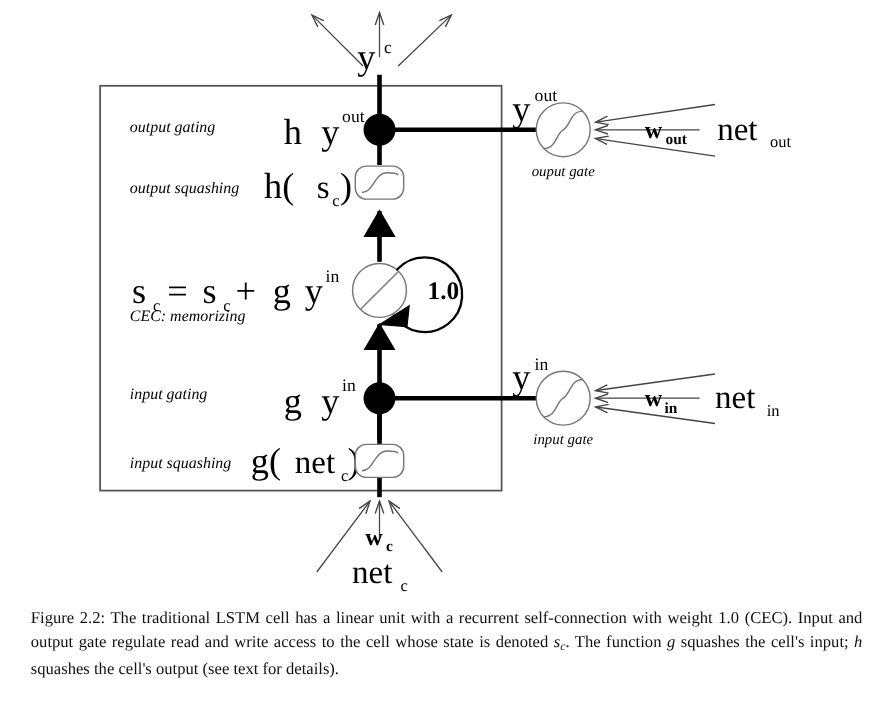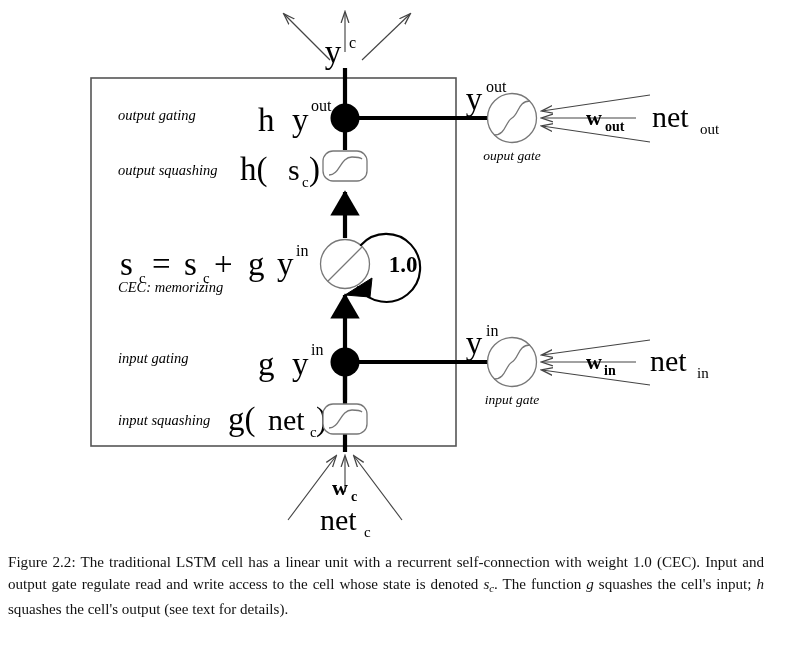--- a/index.html
+++ b/index.html
@@ -23,21 +23,21 @@
   }
   svg.diagram {
     position: absolute;
     left: 0; top: 0;
     width: 799px;
     height: 545px;
     display: block;
   }
   .caption {
     position: absolute;
-    left: 8px;
+    left: 28px;
     top: 552px;
     width: 756px;
     font-family: "Liberation Serif", serif;
     font-size: 15.1px;
     line-height: 21.5px;
     text-align: justify;
     color: #111111;
   }
   .caption .ital { font-style: italic; }
   .caption .sub {

